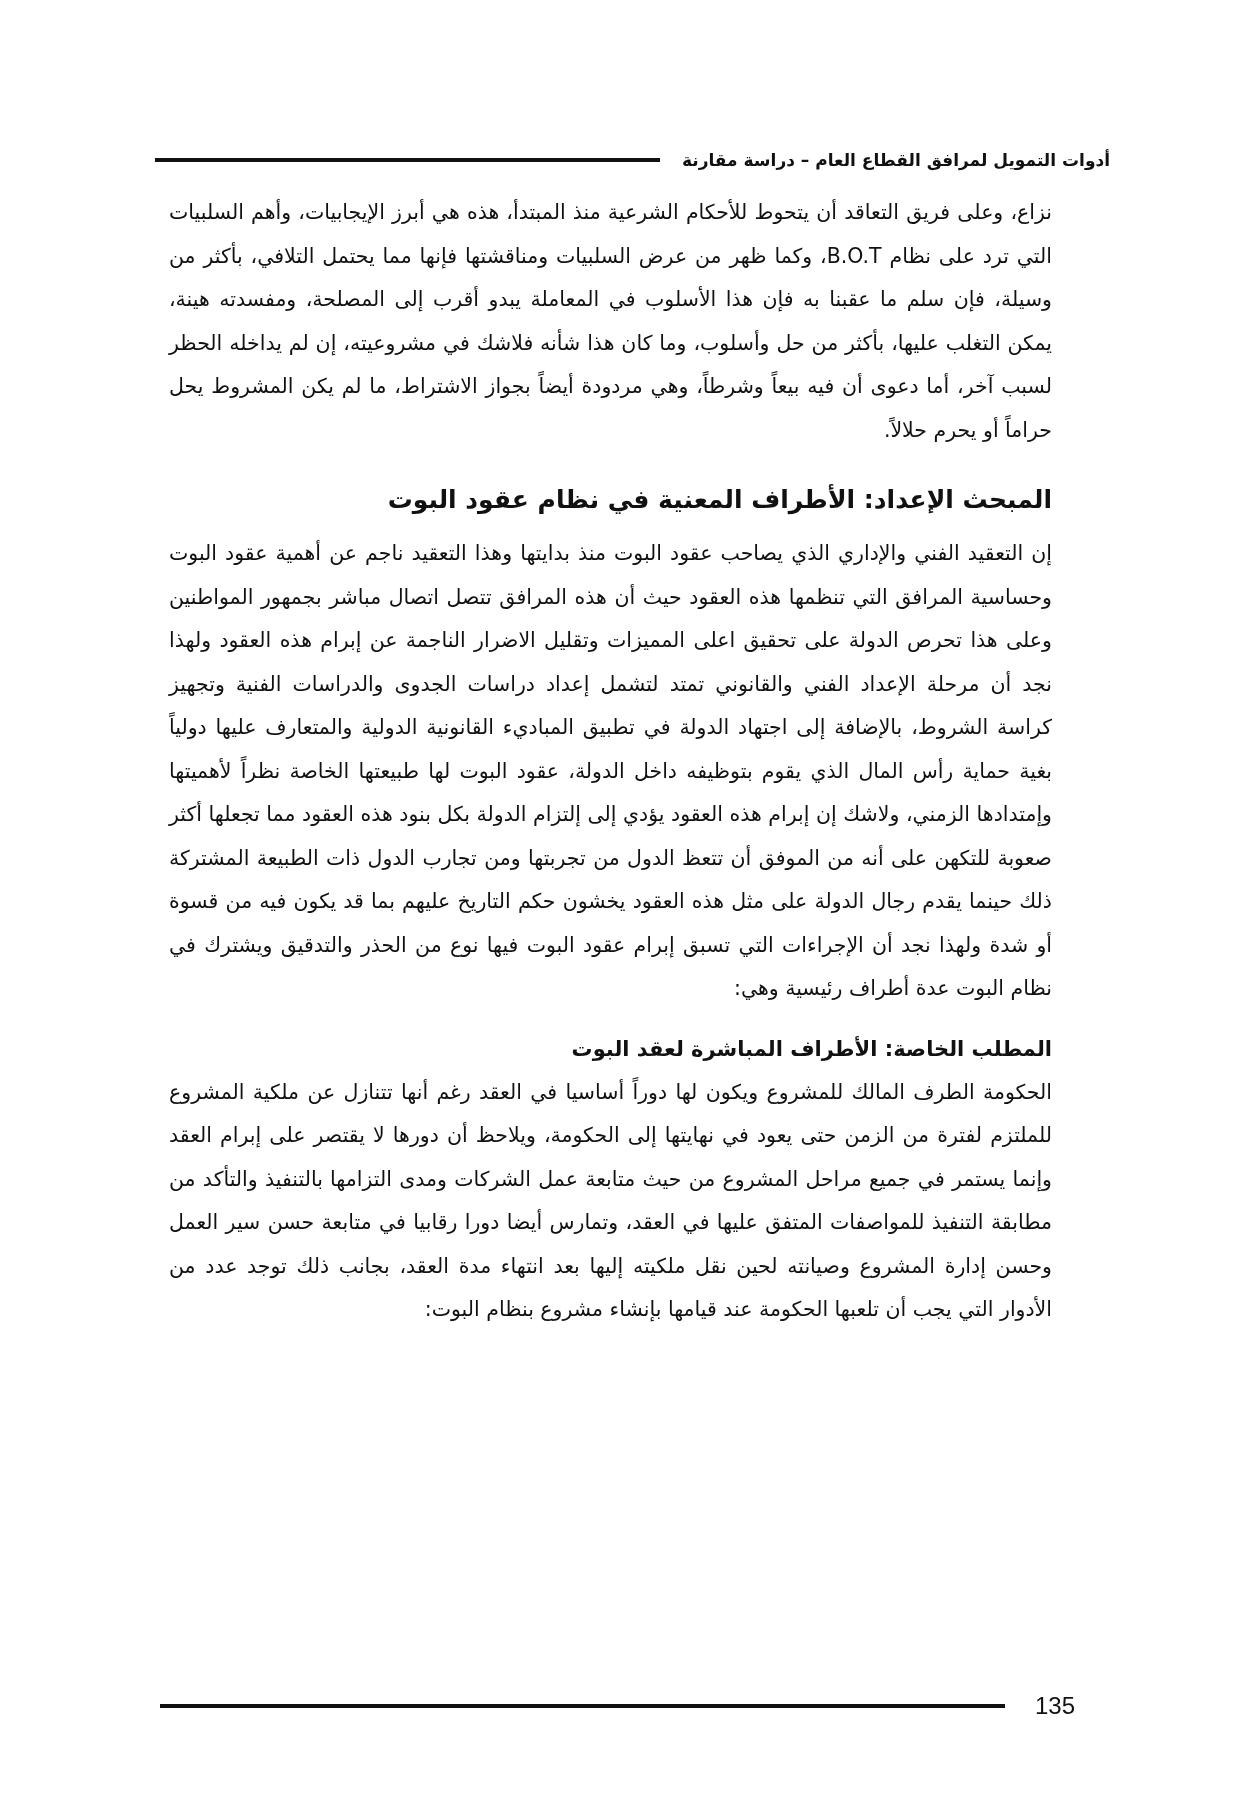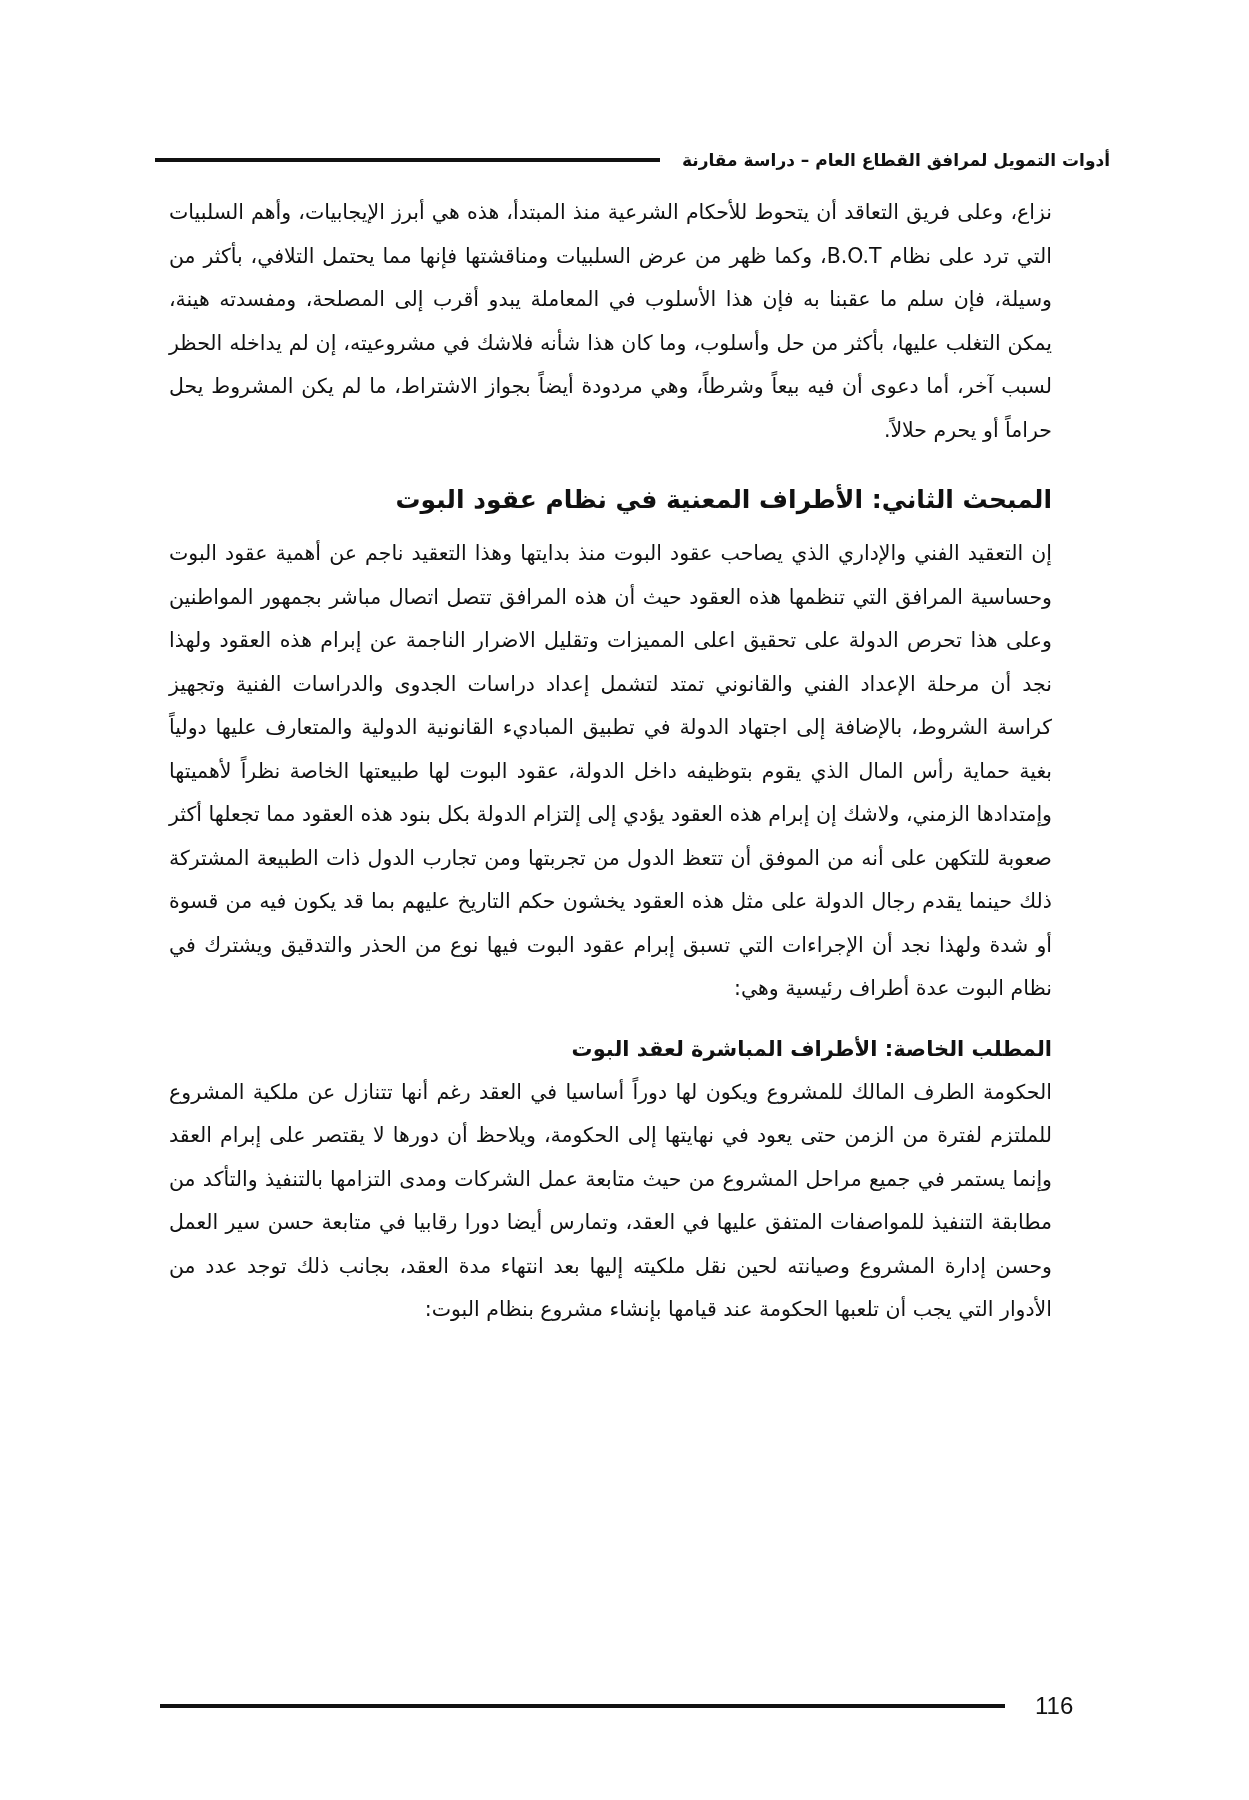--- a/index.html
+++ b/index.html
@@ -105,28 +105,28 @@
 <div class="page">
 
   <div class="running-header">
     <span class="title">أدوات التمويل لمرافق القطاع العام – دراسة مقارنة</span>
     <div class="rule"></div>
   </div>
 
   <div class="content">
     <p class="para">نزاع، وعلى فريق التعاقد أن يتحوط للأحكام الشرعية منذ المبتدأ، هذه هي أبرز الإيجابيات، وأهم السلبيات التي ترد على نظام B.O.T، وكما ظهر من عرض السلبيات ومناقشتها فإنها مما يحتمل التلافي، بأكثر من وسيلة، فإن سلم ما عقبنا به فإن هذا الأسلوب في المعاملة يبدو أقرب إلى المصلحة، ومفسدته هينة، يمكن التغلب عليها، بأكثر من حل وأسلوب، وما كان هذا شأنه فلاشك في مشروعيته، إن لم يداخله الحظر لسبب آخر، أما دعوى أن فيه بيعاً وشرطاً، وهي مردودة أيضاً بجواز الاشتراط، ما لم يكن المشروط يحل حراماً أو يحرم حلالاً.</p>
 
-    <h2 class="h2">المبحث الثاني: الأطراف المعنية في نظام عقود البوت</h2>
+    <h2 class="h2">المبحث الإعداد: الأطراف المعنية في نظام عقود البوت</h2>
 
     <p class="para">إن التعقيد الفني والإداري الذي يصاحب عقود البوت منذ بدايتها وهذا التعقيد ناجم عن أهمية عقود البوت وحساسية المرافق التي تنظمها هذه العقود حيث أن هذه المرافق تتصل اتصال مباشر بجمهور المواطنين وعلى هذا تحرص الدولة على تحقيق اعلى المميزات وتقليل الاضرار الناجمة عن إبرام هذه العقود ولهذا نجد أن مرحلة الإعداد الفني والقانوني تمتد لتشمل إعداد دراسات الجدوى والدراسات الفنية وتجهيز كراسة الشروط، بالإضافة إلى اجتهاد الدولة في تطبيق المباديء القانونية الدولية والمتعارف عليها دولياً بغية حماية رأس المال الذي يقوم بتوظيفه داخل الدولة، عقود البوت لها طبيعتها الخاصة نظراً لأهميتها وإمتدادها الزمني، ولاشك إن إبرام هذه العقود يؤدي إلى إلتزام الدولة بكل بنود هذه العقود مما تجعلها أكثر صعوبة للتكهن على  أنه من الموفق أن تتعظ الدول من تجربتها ومن تجارب الدول ذات الطبيعة المشتركة ذلك حينما يقدم رجال الدولة على مثل هذه العقود يخشون حكم التاريخ عليهم بما قد يكون فيه من قسوة أو شدة ولهذا نجد أن الإجراءات التي تسبق إبرام عقود البوت فيها نوع من الحذر والتدقيق ويشترك في نظام البوت عدة أطراف رئيسية وهي:</p>
 
     <h3 class="h3">المطلب الخاصة: الأطراف المباشرة لعقد البوت</h3>
 
 
     <p class="para">الحكومة الطرف المالك للمشروع ويكون لها دوراً أساسيا في العقد رغم أنها تتنازل عن ملكية المشروع للملتزم لفترة من الزمن حتى يعود في نهايتها إلى الحكومة، ويلاحظ أن دورها لا يقتصر على إبرام العقد وإنما يستمر في جميع مراحل المشروع من حيث متابعة عمل الشركات ومدى التزامها بالتنفيذ والتأكد من مطابقة التنفيذ للمواصفات المتفق عليها في العقد، وتمارس أيضا دورا رقابيا في متابعة حسن سير العمل وحسن إدارة المشروع وصيانته لحين نقل ملكيته إليها بعد انتهاء مدة العقد، بجانب ذلك توجد عدد من الأدوار التي يجب أن تلعبها الحكومة عند قيامها بإنشاء مشروع بنظام البوت:</p>
   </div>
 
   <div class="footer">
     <div class="rule"></div>
-    <span class="page-number">116</span>
+    <span class="page-number">135</span>
   </div>
 
 </div>
 
 </body></html>

